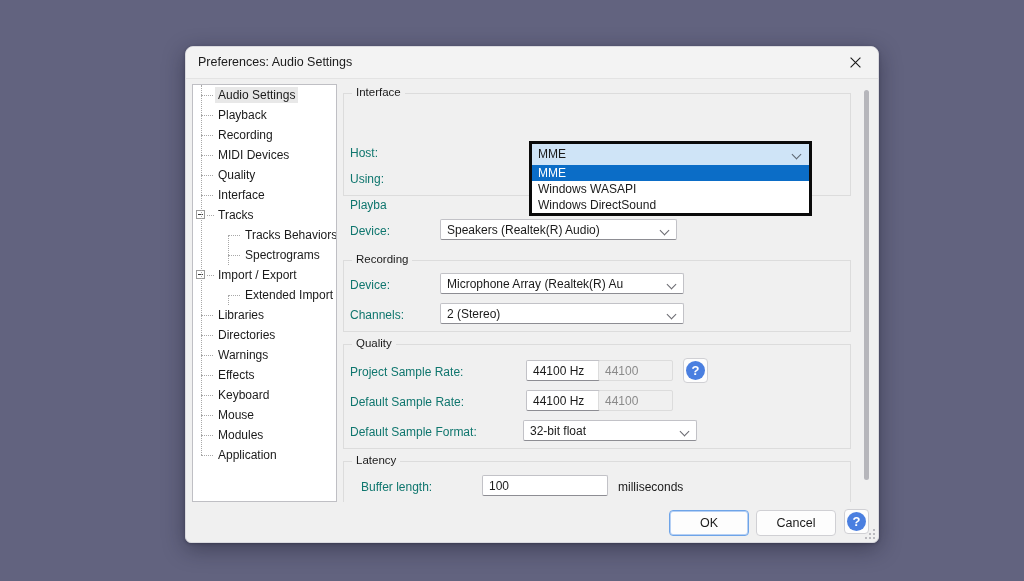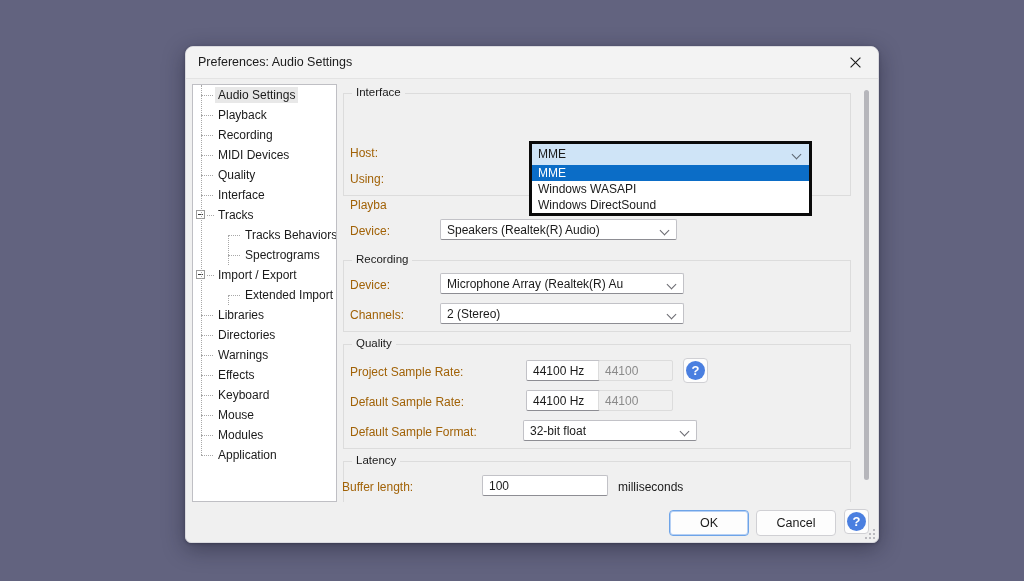--- a/index.html
+++ b/index.html
@@ -124,21 +124,21 @@
     position: absolute;
     top: -8px; left: 8px;
     background: #f0f0f0;
     padding: 0 4px;
     font-size: 11.5px;
     color: #1a1a1a;
   }
   .fld-label {
     position: absolute;
     font-size: 12px;
-    color: #a16207;
+    color: #0f766e;
     white-space: nowrap;
   }
 
   
   .combo {
     position: absolute;
     background: #fff;
     border: 1px solid #c2c2c7;
     border-bottom-color: #8d8d93;
     border-radius: 2px;
@@ -499,21 +499,21 @@
       <div class="fld-label" style="left:9px; top:341px;">Default Sample Format:</div>
       <div class="combo" style="left:138px; top:336px; width:174px;">
         <span class="cv">32-bit float</span>
         <span class="chev"></span>
       </div>
 
       <div class="group" style="left:2px; top:377px; width:508px; height:75px;">
         <div class="group-title">Latency</div>
       </div>
 
-      <div class="fld-label" style="left:1px; top:396px;">Buffer length:</div>
+      <div class="fld-label" style="left:20px; top:396px;">Buffer length:</div>
       <div class="tinput" style="left:141px; top:391px; width:126px;">
         <span class="tv">100</span>
       </div>
       <div class="unit" style="left:277px; top:396px;">milliseconds</div>
 
       <div id="host-dropdown-wrap">
         <div id="host-combo-face">
           <span class="hv">MME</span>
           <span class="chev"></span>
         </div>

